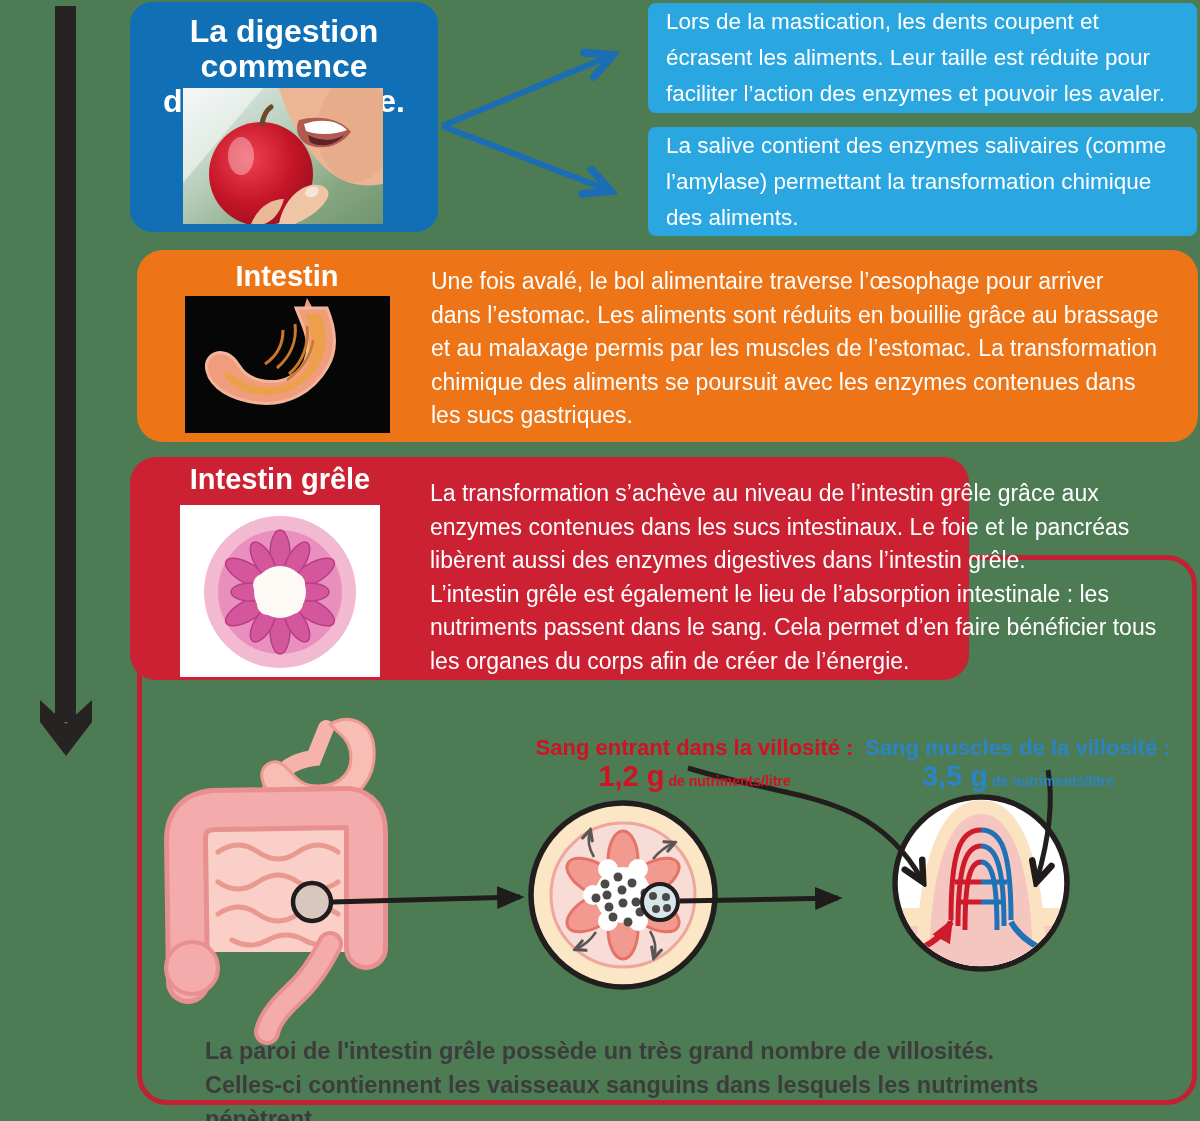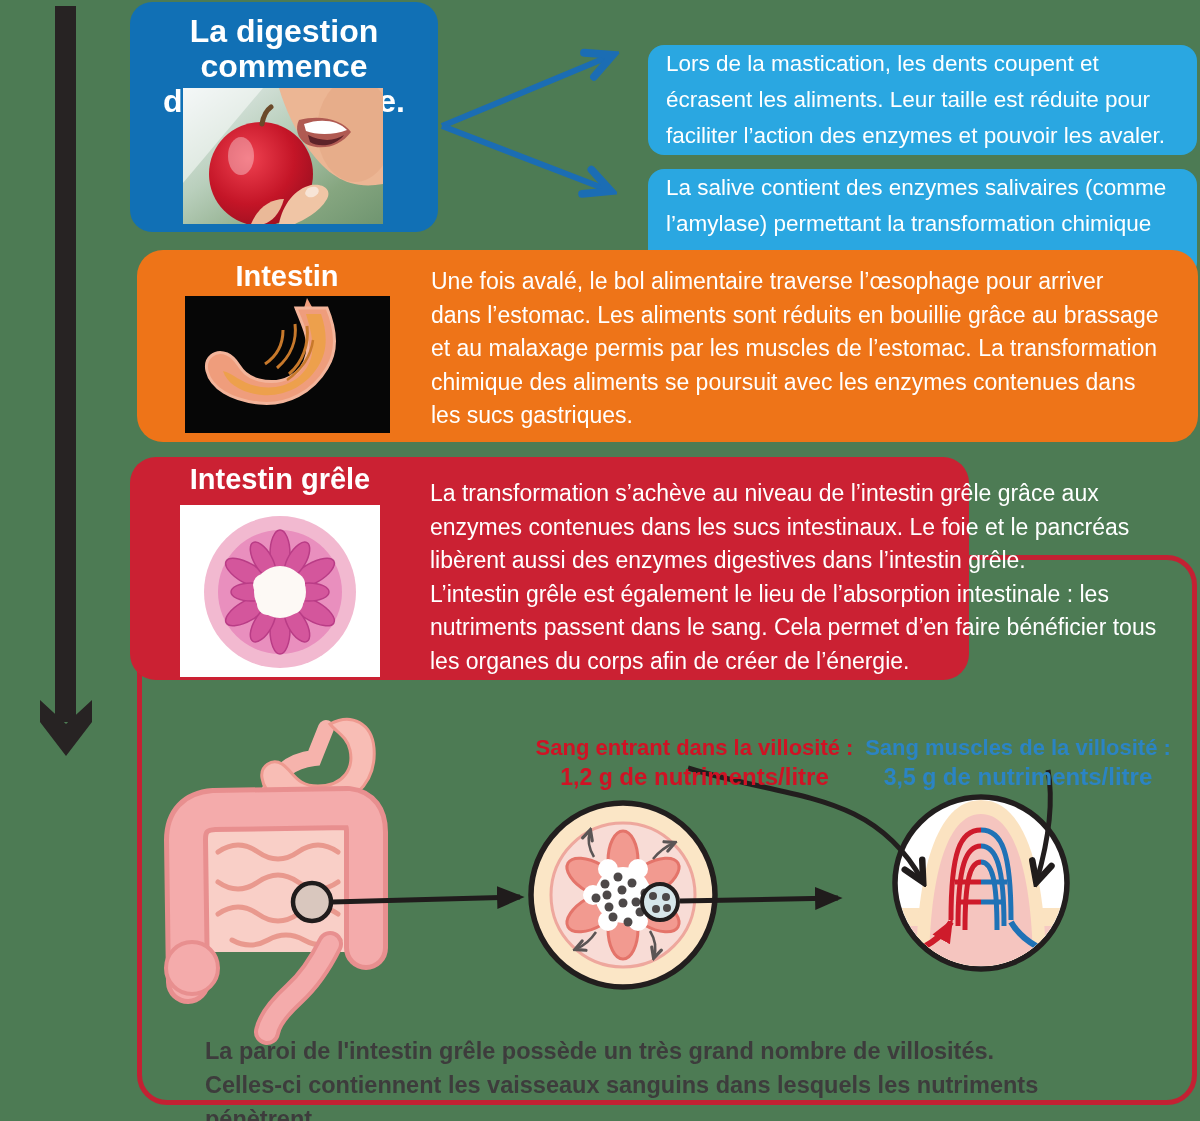--- a/index.html
+++ b/index.html
@@ -9,40 +9,40 @@
     --label-in:#d01224; --label-out:#2b84c4; --arrow-blue:#1b6db4;
     --arrow-black:#272323; --caption-text:#3d3c3c;
   }
   .canvas{position:relative;width:1200px;height:1121px;background:var(--background);
     font-family:"Liberation Sans",sans-serif;overflow:hidden;}
   .abs{position:absolute;}
   .panel{position:absolute;z-index:2;}
   .rounded{border-radius:26px;}
   .panel-title{color:#fff;font-weight:700;text-align:center;white-space:pre-line;}
   .body-text{color:#fff;font-size:23px;line-height:33.5px;white-space:pre-line;}
-  .note{position:absolute;z-index:2;background:var(--note-box);border-radius:16px;color:#fff;
-    display:flex;align-items:center;padding:0 18px;box-sizing:border-box;margin-top:42px;}
+  .note{position:absolute;z-index:2;background:var(--note-box);border-radius:8px;color:#fff;
+    display:flex;align-items:center;padding:0 18px;box-sizing:border-box;}
   .note .txt{font-size:22.5px;line-height:36px;white-space:pre-line;}
   #mouth-box{left:130px;top:2px;width:308px;height:230px;background:var(--mouth-box);border-radius:22px;}
   #mouth-title{left:8px;top:12px;width:292px;font-size:32px;line-height:35px;position:absolute;}
   #note-mastication{left:648px;top:3px;width:549px;height:110px;}
   #note-salive{left:648px;top:127px;width:549px;height:109px;}
   #stomach-panel{left:137px;top:250px;width:1061px;height:192px;background:var(--stomach-box);}
   #stomach-title{position:absolute;left:10px;top:10px;width:280px;font-size:29px;}
   #stomach-text{position:absolute;left:294px;top:15px;width:740px;}
   #intestine-panel{left:130px;top:457px;width:839px;height:223px;background:var(--intestine-box);}
   #intestine-title{position:absolute;left:10px;top:6px;width:280px;font-size:29px;}
   #intestine-text{position:absolute;left:300px;top:20px;width:750px;}
   #bottom-frame{position:absolute;z-index:1;left:137px;top:555px;width:1060px;height:550px;
     border:5px solid var(--panel-border);border-radius:30px;box-sizing:border-box;}
   #bottom-svg{position:absolute;z-index:1;left:137px;top:555px;}
   .blood-label{position:absolute;z-index:2;text-align:center;font-weight:700;line-height:29px;margin-top:33px;}
   .blood-label .heading{font-size:22px;display:block;}
-  .blood-label .value{font-size:23px;}
-  .blood-label .unit{font-size:24px;}
+  .blood-label .value{font-size:29px;}
+  .blood-label .unit{font-size:14px;}
   #label-in{left:522px;top:700px;width:345px;color:var(--label-in);}
   #label-out{left:843px;top:700px;width:350px;color:var(--label-out);}
   #caption{position:absolute;z-index:2;left:205px;top:1034px;width:950px;color:var(--caption-text);
     font-size:23.5px;font-weight:700;line-height:34px;white-space:pre-line;}
   svg{display:block;}
 </style>
 </head>
 <body>
 
 <div class="canvas">

